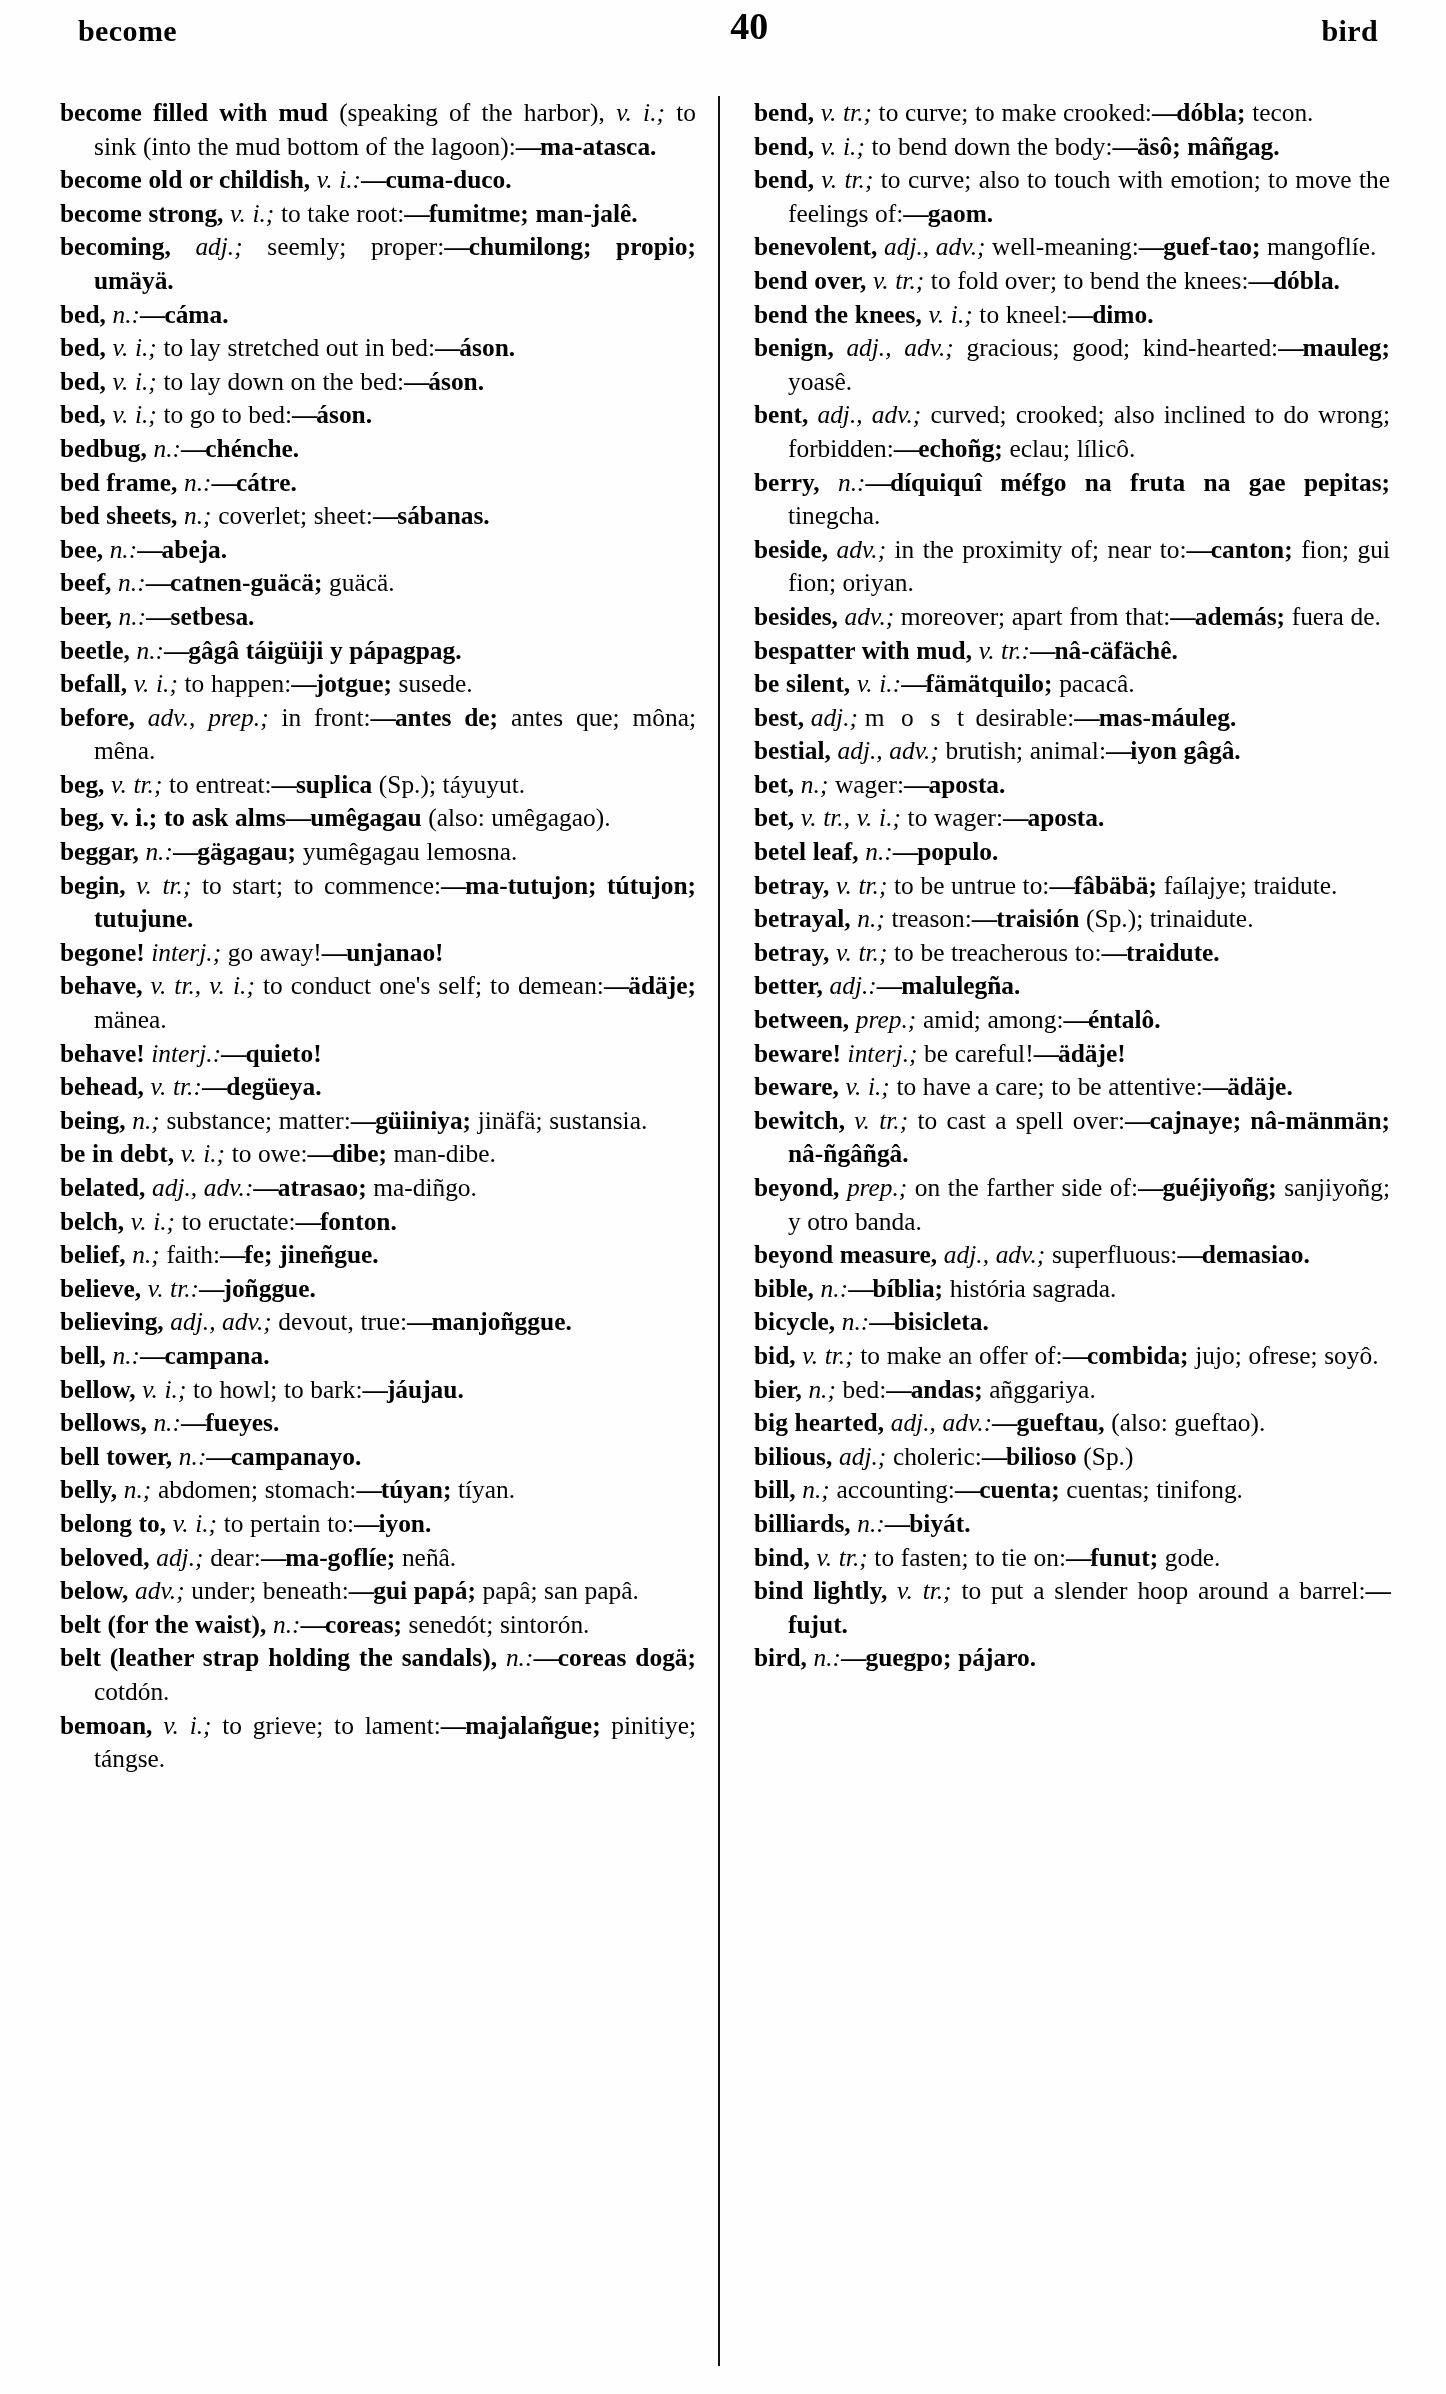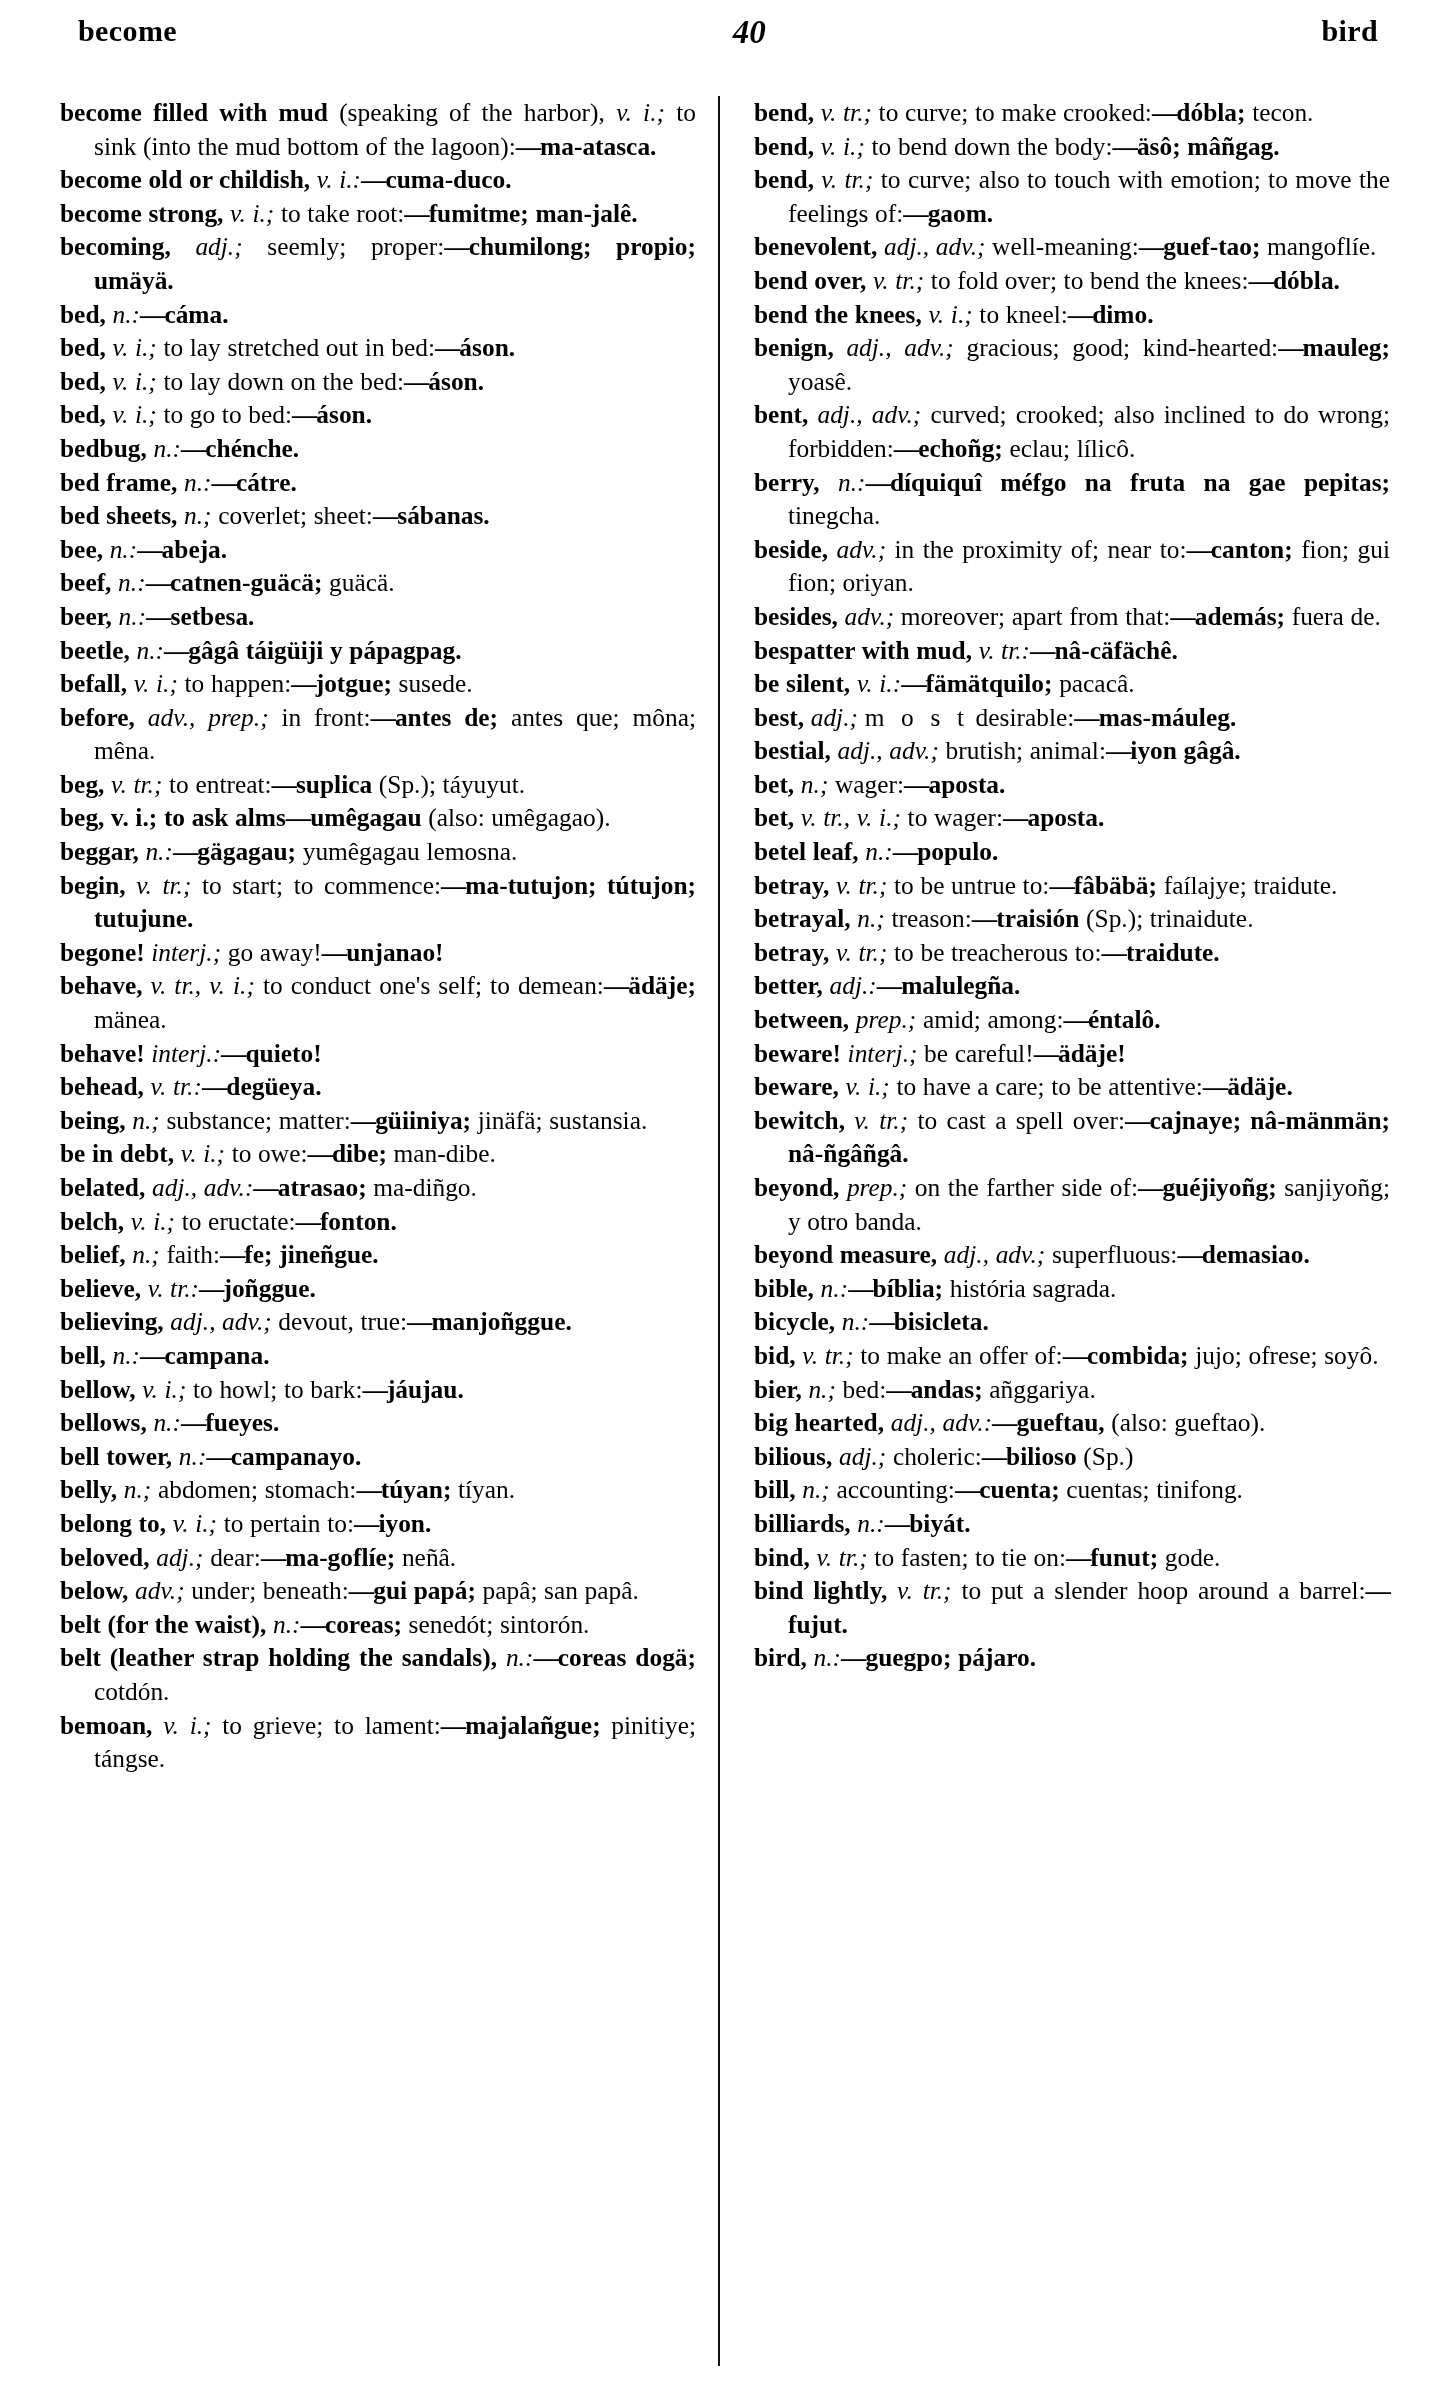--- a/index.html
+++ b/index.html
@@ -21,35 +21,34 @@
     left: 0; top: 0;
     width: 1446px;
     height: 2394px;
     background: #fefefe;
   }
 
   
   .running-head {
     position: absolute;
     left: 78px;
-    top: 14px;
+    top: 2px;
     width: 1300px;
     height: 46px;
     display: flex;
-    align-items: flex-start;
+    align-items: flex-end;
     justify-content: space-between;
     font-weight: bold;
     font-size: 30px;
     letter-spacing: 0.4px;
   }
   .running-head .folio {
     font-weight: bold;
-    font-size: 33px;
+    font-size: 38px;
     letter-spacing: 0;
-    font-style: italic;
   }
 
   
   .columns {
     position: absolute;
     left: 60px;
     top: 96px;
     width: 1330px;
     height: 2290px;
     display: flex;

